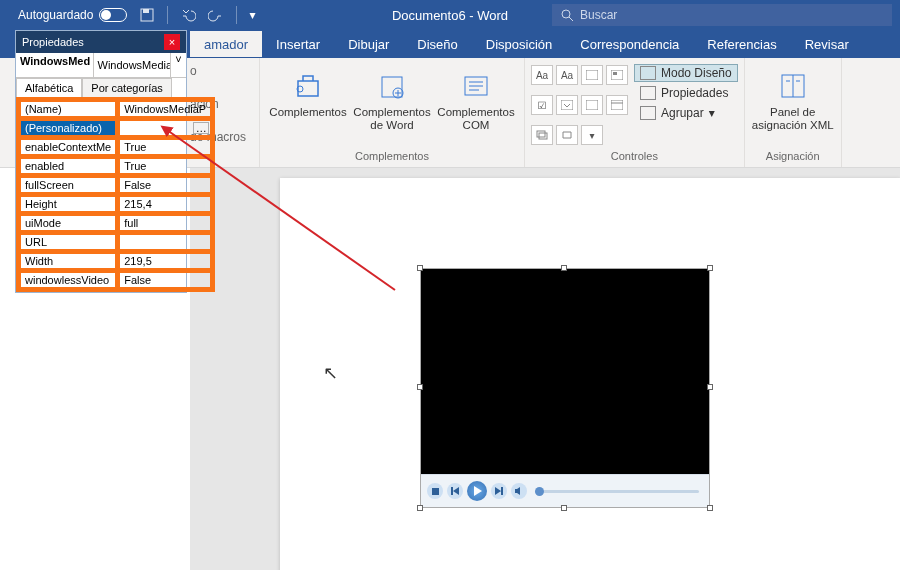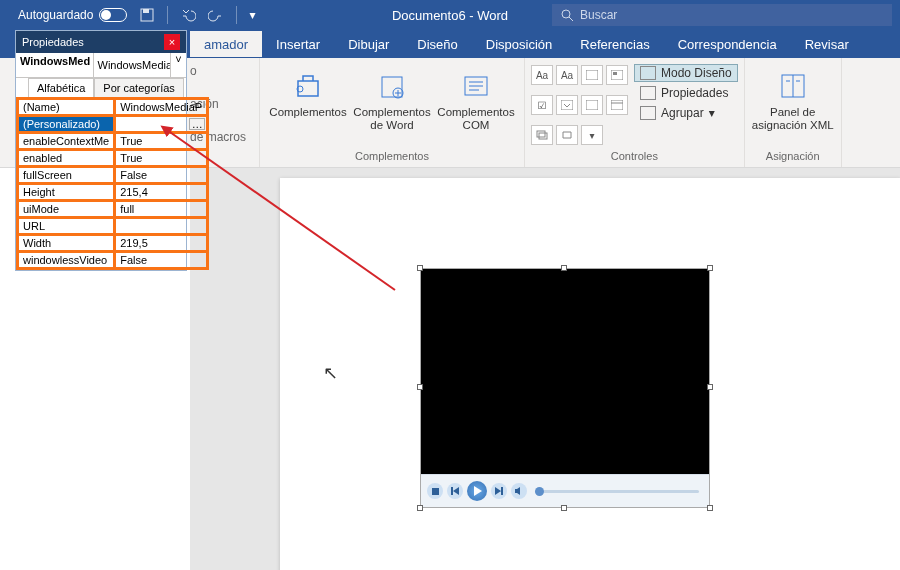--- a/index.html
+++ b/index.html
@@ -57,25 +57,25 @@
   .h-l{top:50%;margin-top:-4px;left:-4px}.h-r{top:50%;margin-top:-4px;right:-4px}
 
   
   .props { position: absolute; left: 15px; top: 30px; width: 172px; background: #fff; border: 1px solid #9cb4d1; font-size: 11px; }
   .props .p-title { background: #1e3e66; color: #fff; padding: 3px 6px; display: flex; align-items: center; justify-content: space-between; }
   .props .close { width: 16px; height: 16px; background: #e81123; color: #fff; display: flex; align-items: center; justify-content: center; font-size: 11px; cursor: pointer; }
   .props .combo { display: flex; border-bottom: 1px solid #c8c6c4; }
   .props .combo .v { flex: 1; padding: 2px 4px; font-weight: 700; overflow: hidden; }
   .props .combo .v2 { flex: 1; padding: 6px 4px; overflow: hidden; border-left: 1px solid #c8c6c4; }
   .props .combo .dd { width: 16px; text-align: center; border-left: 1px solid #c8c6c4; }
-  .props .tabs { display: flex; margin-left: 12px; }
+  .props .tabs { display: flex; }
   .props .ptab { padding: 3px 8px; border: 1px solid #c8c6c4; border-bottom: none; background: #fff; font-size: 11px; }
   .props .ptab+.ptab { background: #f3f2f1; }
   .props table { width: 100%; border-collapse: collapse; }
-  .props td { border: 3px solid #f97316; padding: 1px 4px; font-size: 11px; height: 16px; overflow: hidden; white-space: nowrap; }
+  .props td { border: 5px solid #f97316; padding: 1px 4px; font-size: 11px; height: 16px; overflow: hidden; white-space: nowrap; }
   .props td:first-child { width: 88px; }
   .props tr.sel td:first-child { background: #0a64ad; color: #fff; }
   .props tr.sel td:last-child { position: relative; }
   .props .ellips { position: absolute; right: 1px; top: 1px; bottom: 1px; width: 16px; background: #f3f2f1; border: 1px solid #adadad; display: flex; align-items: center; justify-content: center; }
 
   
   .code-stubs { position: absolute; left: 190px; top: 62px; font-size: 12px; color: #666; line-height: 30px; }
   .code-stubs div{height: 18px; line-height: 18px; margin-bottom: 15px;}
 
   
@@ -117,22 +117,22 @@
     <span>Buscar</span>
   </div>
 </div>
 
 <div class="ribbon-tabs">
   <div class="tab active">amador</div>
   <div class="tab">Insertar</div>
   <div class="tab">Dibujar</div>
   <div class="tab">Diseño</div>
   <div class="tab">Disposición</div>
+  <div class="tab">Correspondencia</div>
   <div class="tab">Referencias</div>
-  <div class="tab">Correspondencia</div>
   <div class="tab">Revisar</div>
 </div>
 
 <div class="code-stubs">
   <div>o</div>
   <div>ación</div>
   <div>de macros</div>
 </div>
 
 <div class="ribbon">

